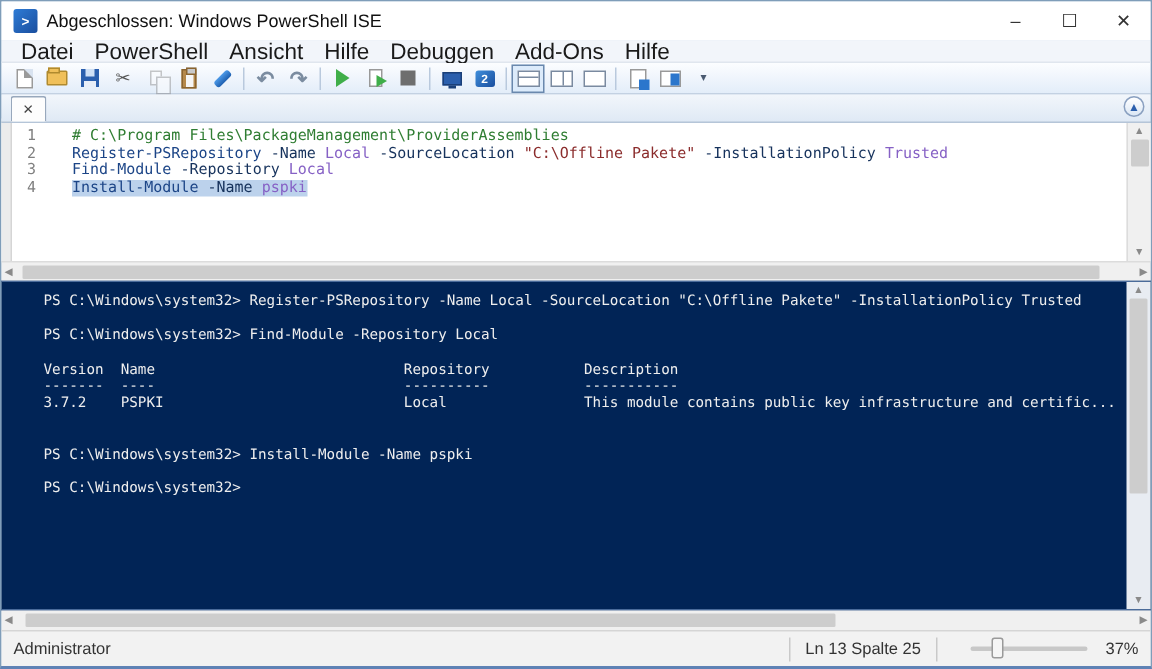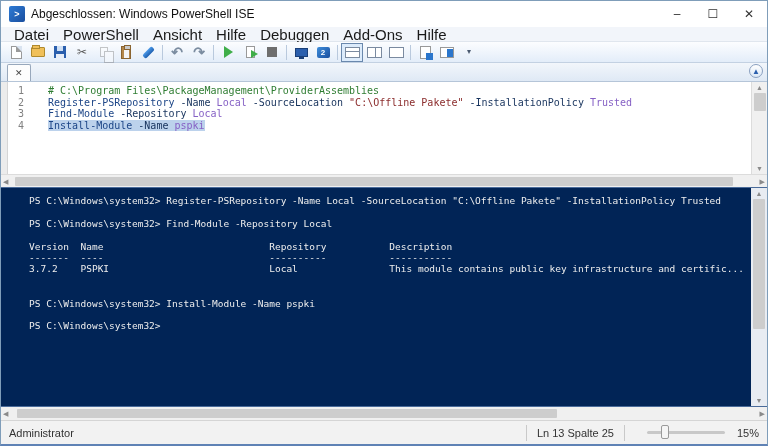--- a/index.html
+++ b/index.html
@@ -259,16 +259,16 @@
 
   <div class="statusbar">
     <span>Administrator</span>
     <span style="margin-left:auto"></span>
     <div class="sb-sep"></div>
     <span>Ln 13 Spalte 25</span>
     <div class="sb-sep"></div>
     <div class="slider">
       <div class="slider-thumb"></div>
     </div>
-    <span>15%</span>
+    <span>37%</span>
   </div>
 
 </div>
 
 </body></html>

